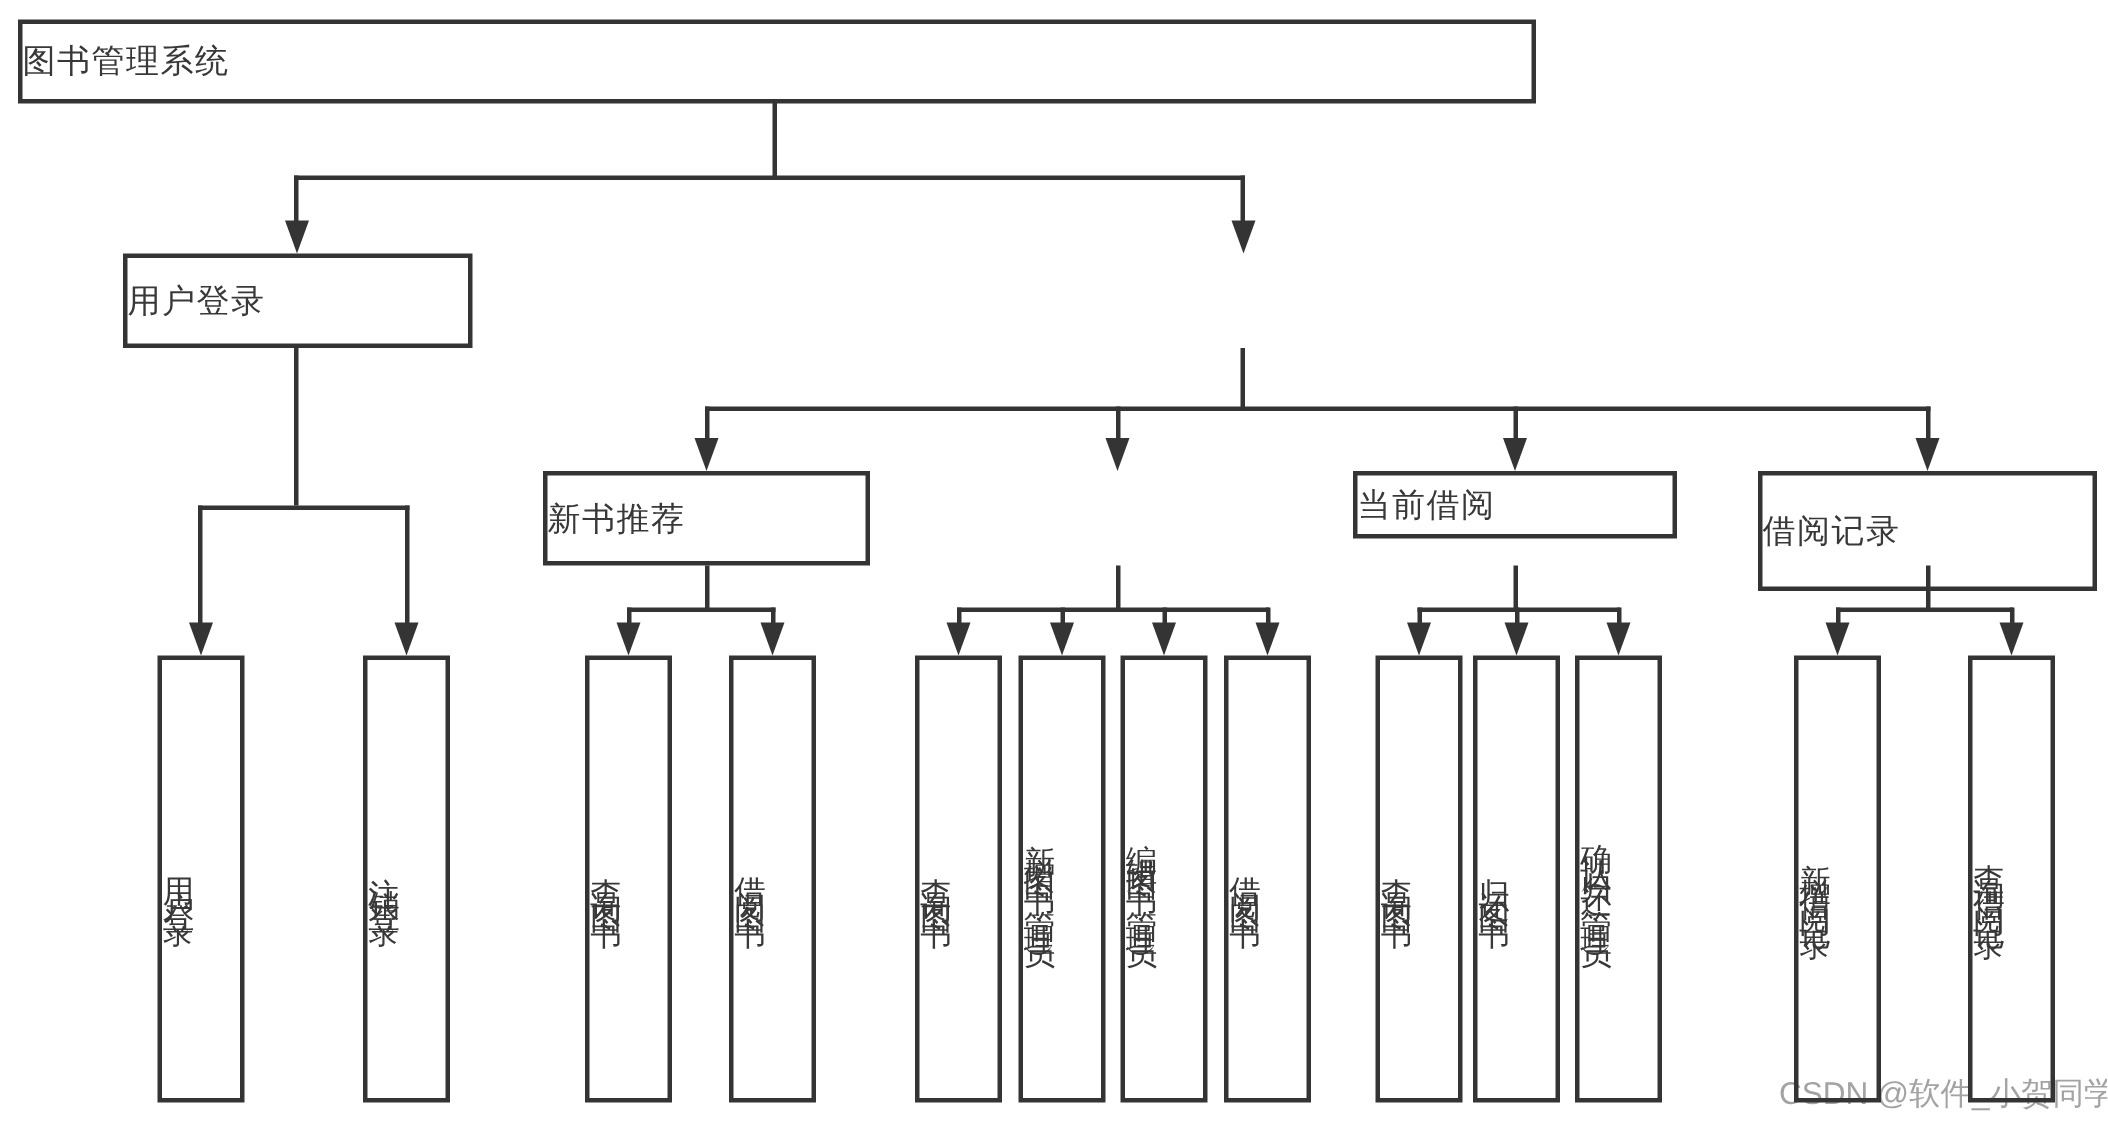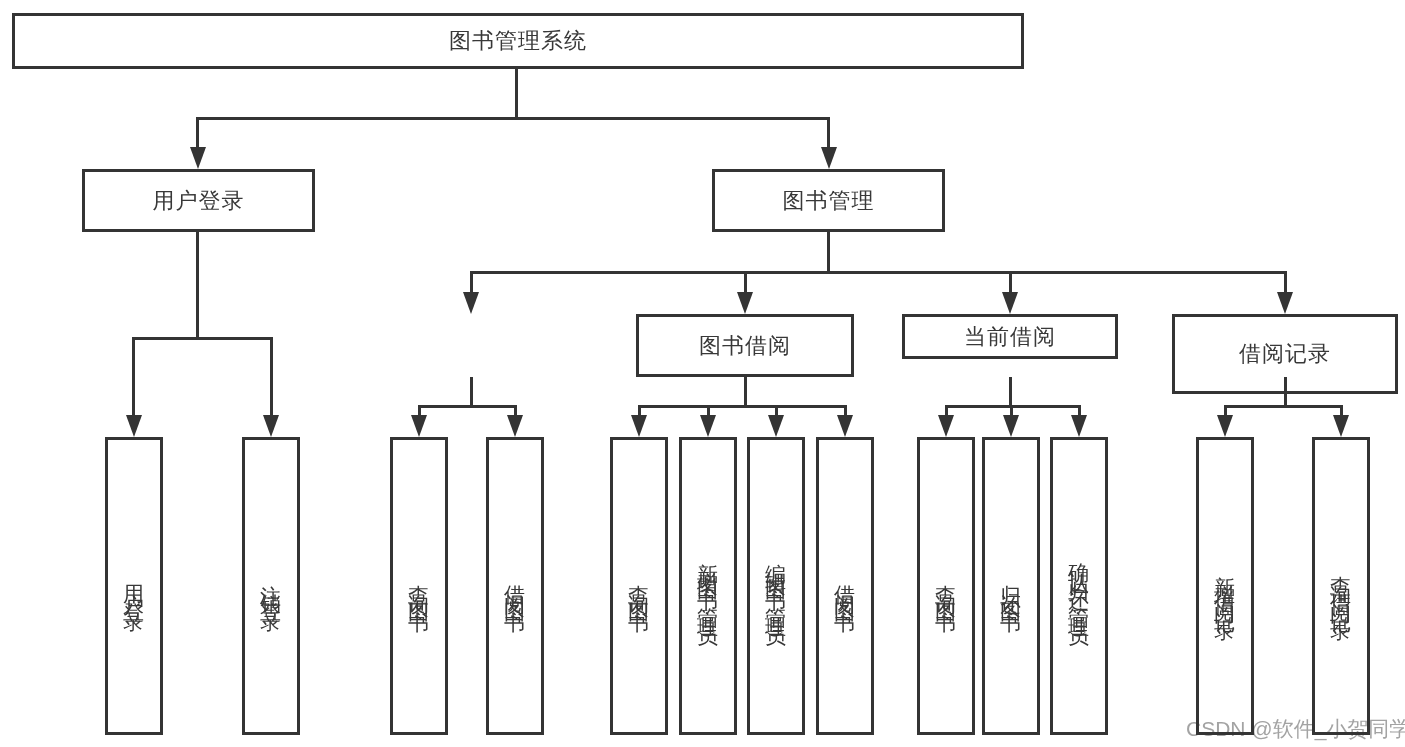--- a/index.html
+++ b/index.html
@@ -15,21 +15,21 @@
     width:1405px;height:747px;
     background:var(--background);
     overflow:hidden;
     font-family:"Liberation Sans","DejaVu Sans",sans-serif;
     color:var(--text);
   }
   .box{
     position:absolute;
     border:3px solid var(--line);
     box-sizing:border-box;
-    display:flex;align-items:center;justify-content:center;
+    display:flex;align-items:center;justify-content:flex-start;
     background:transparent;
     z-index:2;
     font-size:22px;
     letter-spacing:1px;
     white-space:nowrap;
   }
   .leaf span{
     writing-mode:vertical-rl;
     text-orientation:mixed;
     font-size:21px;
@@ -117,26 +117,23 @@
   <div class="arw" style="left:1217px;top:415px"></div>
   <div class="arw" style="left:1333px;top:415px"></div>
 
   <div class="box" style="left:12px;top:13px;width:1012px;height:56px">
     <span>图书管理系统</span>
   </div>
 
   <div class="box" style="left:82px;top:169px;width:233px;height:63px">
     <span>用户登录</span>
   </div>
-  <div class="box" style="left:712px;top:169px;width:233px;height:63px">
-    <span>图书管理</span>
-  </div>
 
-  <div class="box" style="left:636px;top:314px;width:218px;height:63px">
-    <span>图书借阅</span>
+  <div class="box" style="left:362px;top:314px;width:218px;height:63px">
+    <span>新书推荐</span>
   </div>
   <div class="box" style="left:902px;top:314px;width:216px;height:45px">
     <span>当前借阅</span>
   </div>
   <div class="box" style="left:1172px;top:314px;width:226px;height:80px">
     <span>借阅记录</span>
   </div>
 
   <div class="box leaf" style="left:105px;top:437px;width:58px;height:298px">
     <span>用户登录</span>

